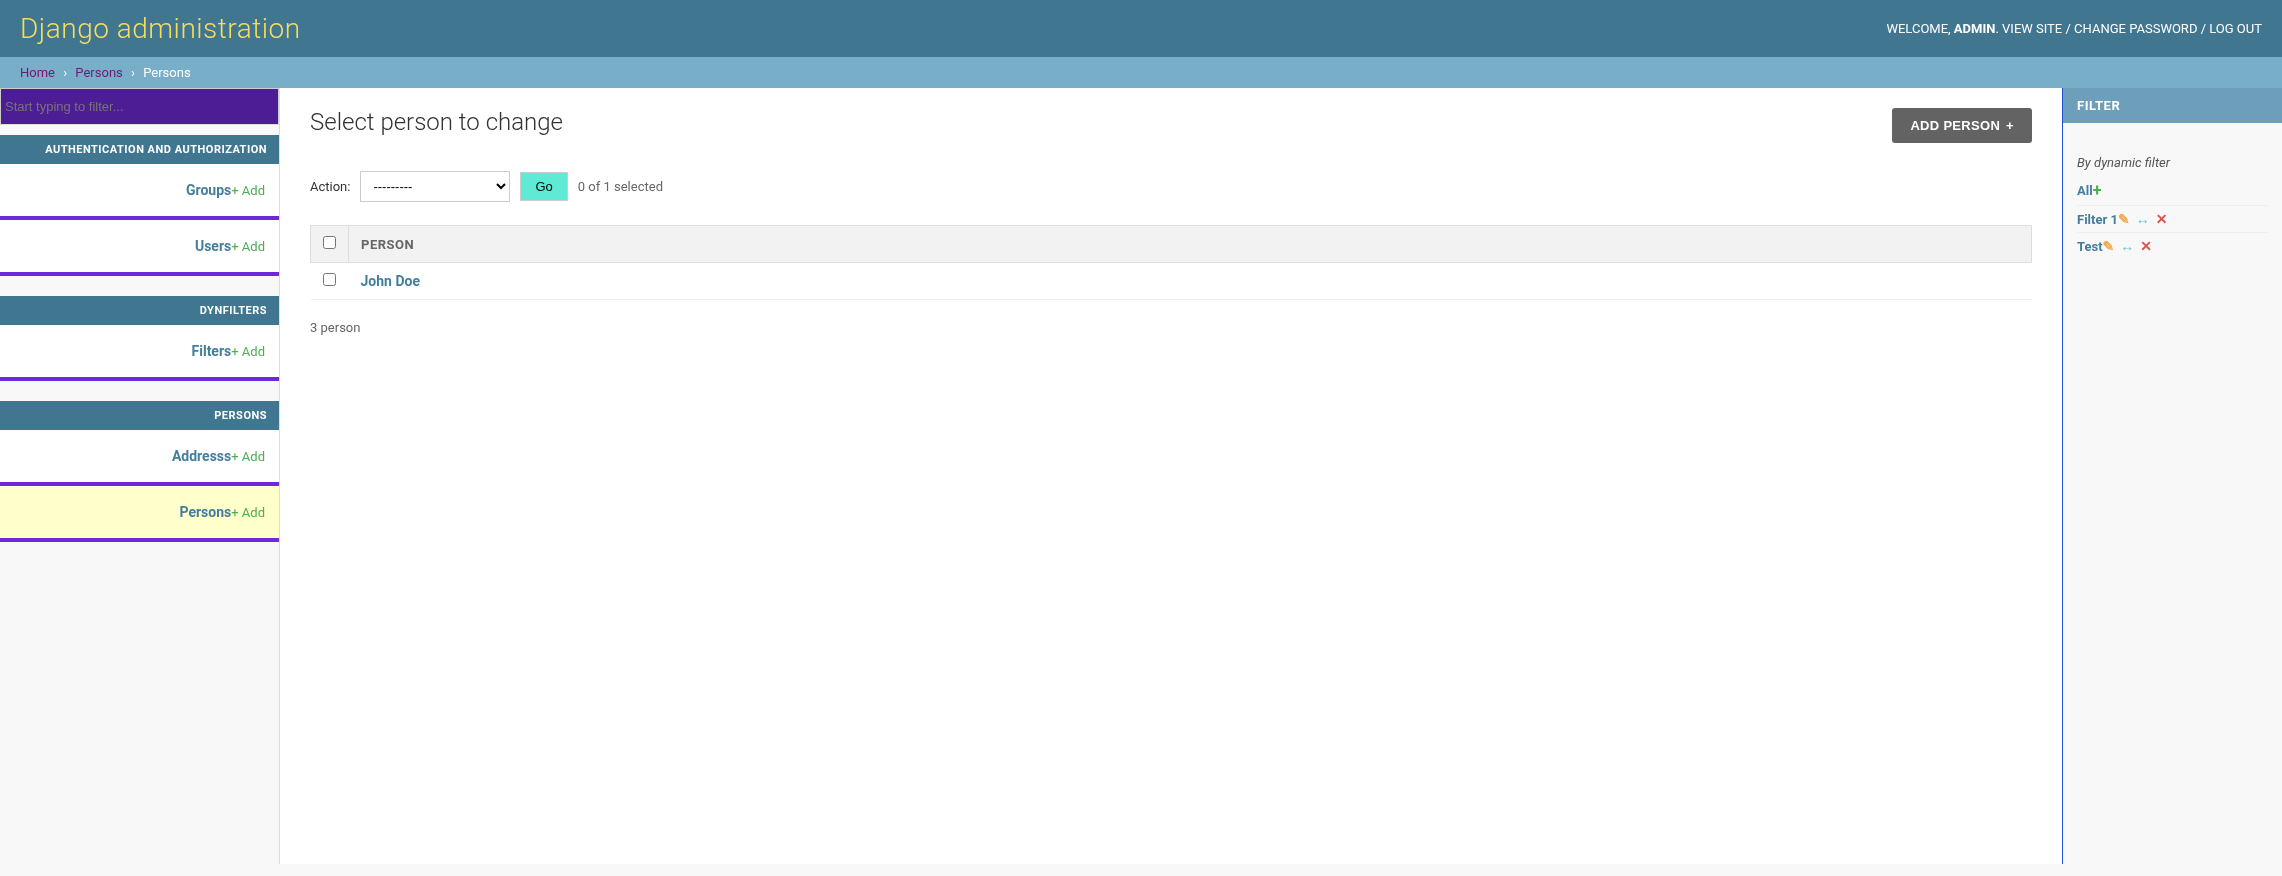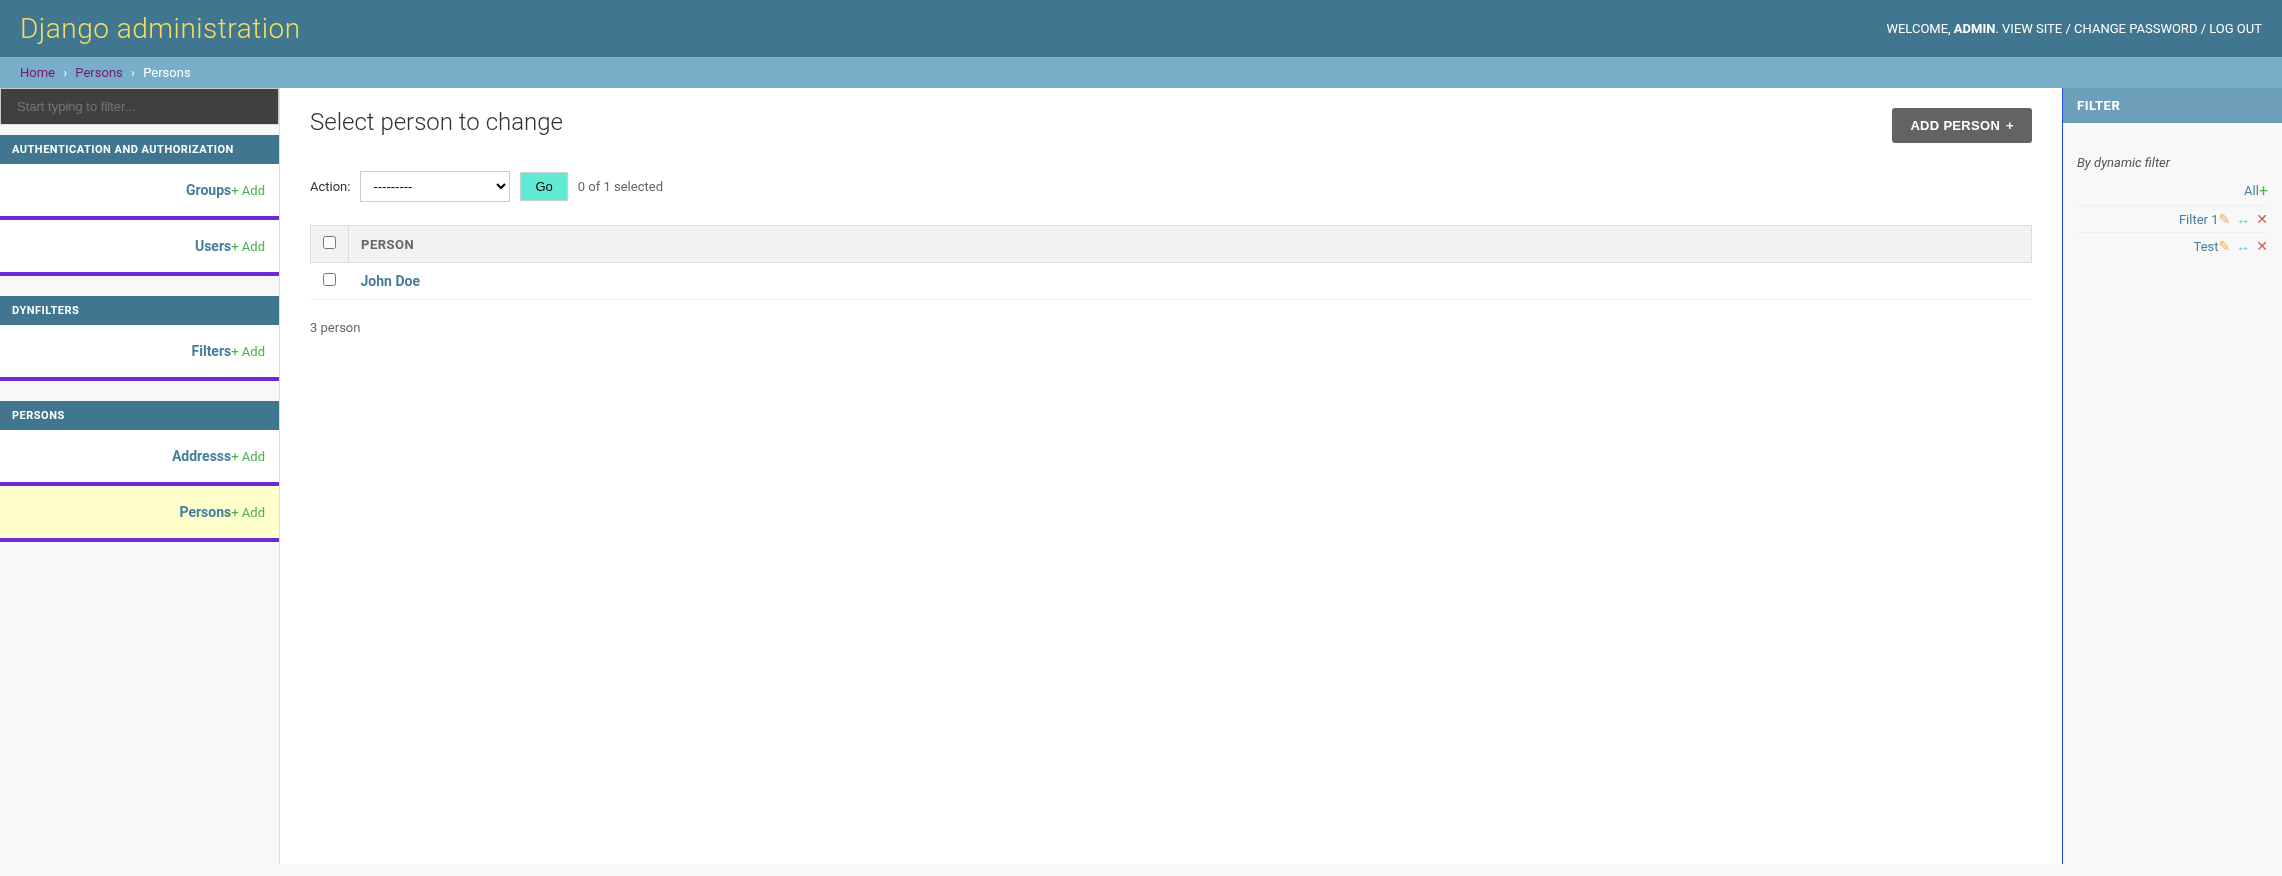--- a/index.html
+++ b/index.html
@@ -49,38 +49,39 @@
     #sidebar {
       width: 280px;
       min-width: 280px;
       background: #f8f8f8;
       border-right: 1px solid #ddd;
       padding: 0;
     }
 
     .filter-input {
       width: 100%;
-      padding: 10px 16px;
+      padding: 10px 4px;
       border: 1px solid #ccc;
       border-bottom: 1px solid #ddd;
-      background: #404040;
+      background: #4c1d95;
       font-size: 13px;
       color: #999;
       outline: none;
     }
 
     .sidebar-section-header {
       background: #417690;
       color: #fff;
       padding: 8px 12px;
       font-size: 11px;
       font-weight: bold;
       letter-spacing: 0.5px;
       text-transform: uppercase;
       margin-top: 10px;
+      text-align: right;
     }
 
     .sidebar-item {
       display: flex;
       justify-content: flex-end;
       align-items: center;
       padding: 18px 14px;
       border-bottom: 4px solid #6d28d9;
       background: #fff;
     }
@@ -228,24 +229,25 @@
       font-size: 13px;
       color: #555;
       font-style: italic;
       margin-top: 20px;
     }
     .filter-items {
       padding: 0 14px;
     }
     .filter-row {
       display: flex;
-      justify-content: flex-end;
+      justify-content: flex-start;
       align-items: center;
       padding: 5px 0;
       border-bottom: 1px solid #eee;
+      font-weight: bold;
     }
     .filter-row:last-child { border-bottom: none; }
     .filter-row a {
       color: #447e9b;
       text-decoration: none;
       font-size: 13px;
     }
     .filter-row.all-row a {
       font-size: 13px;
     }

